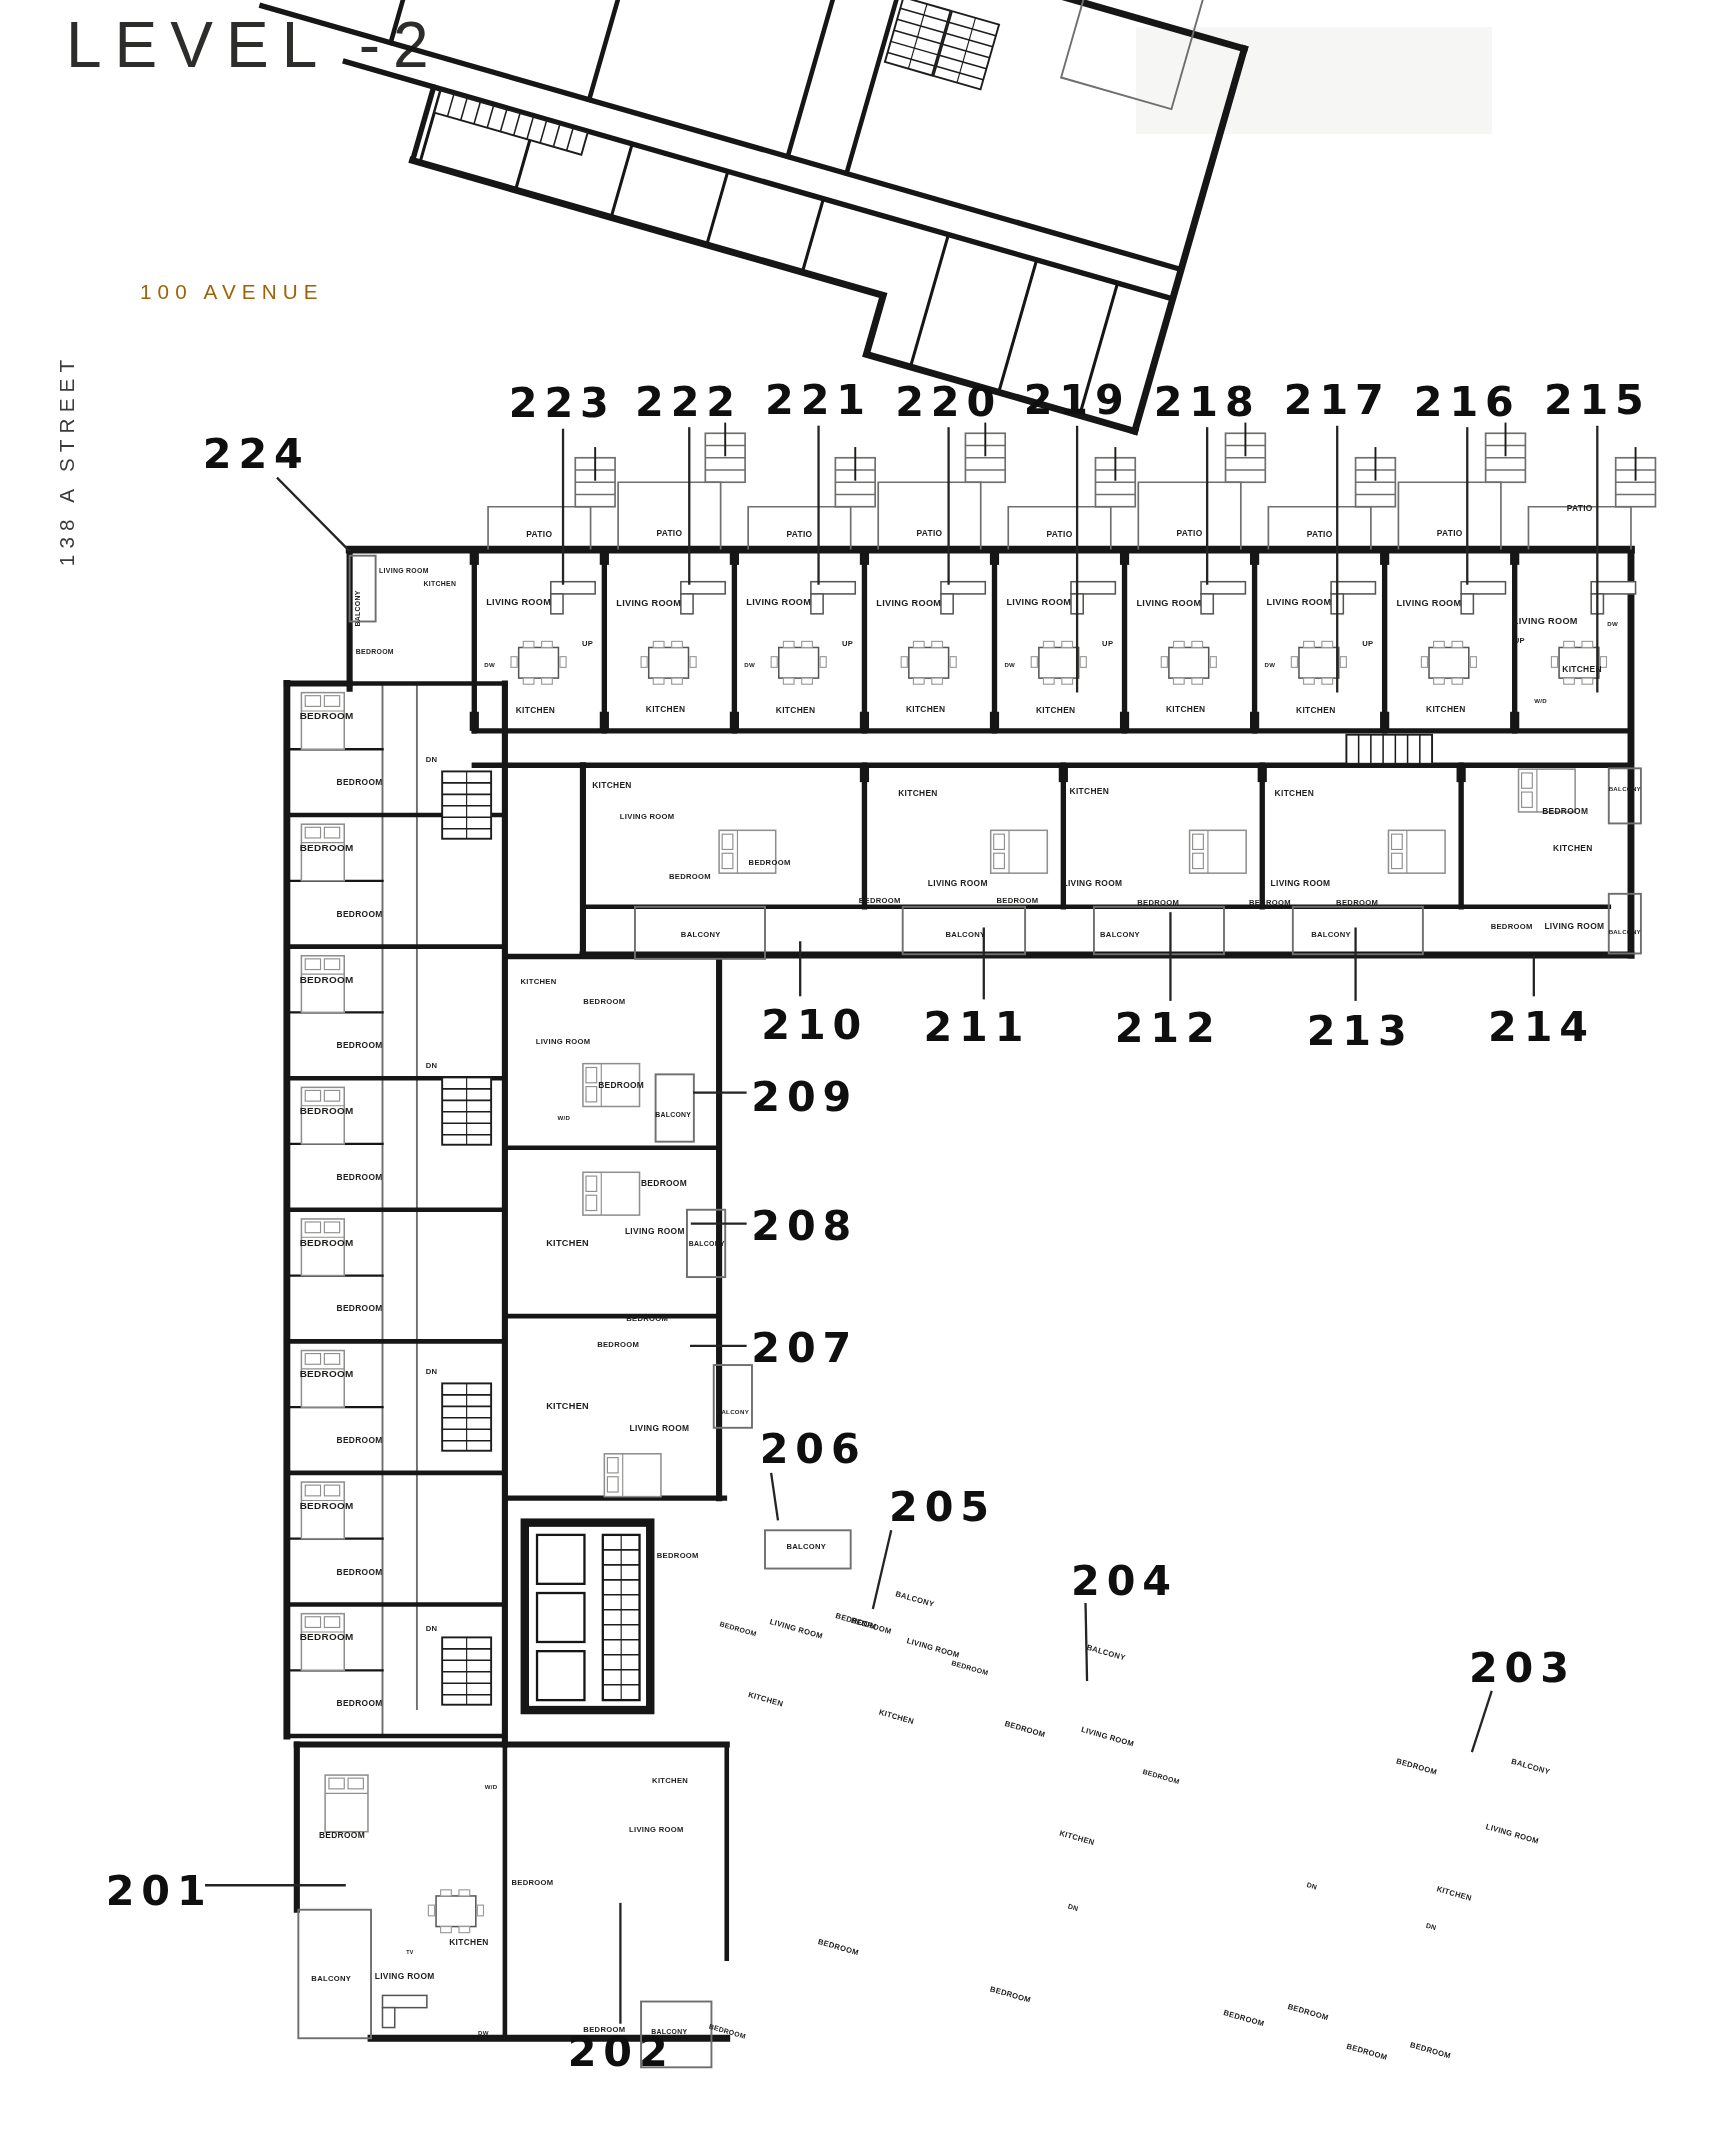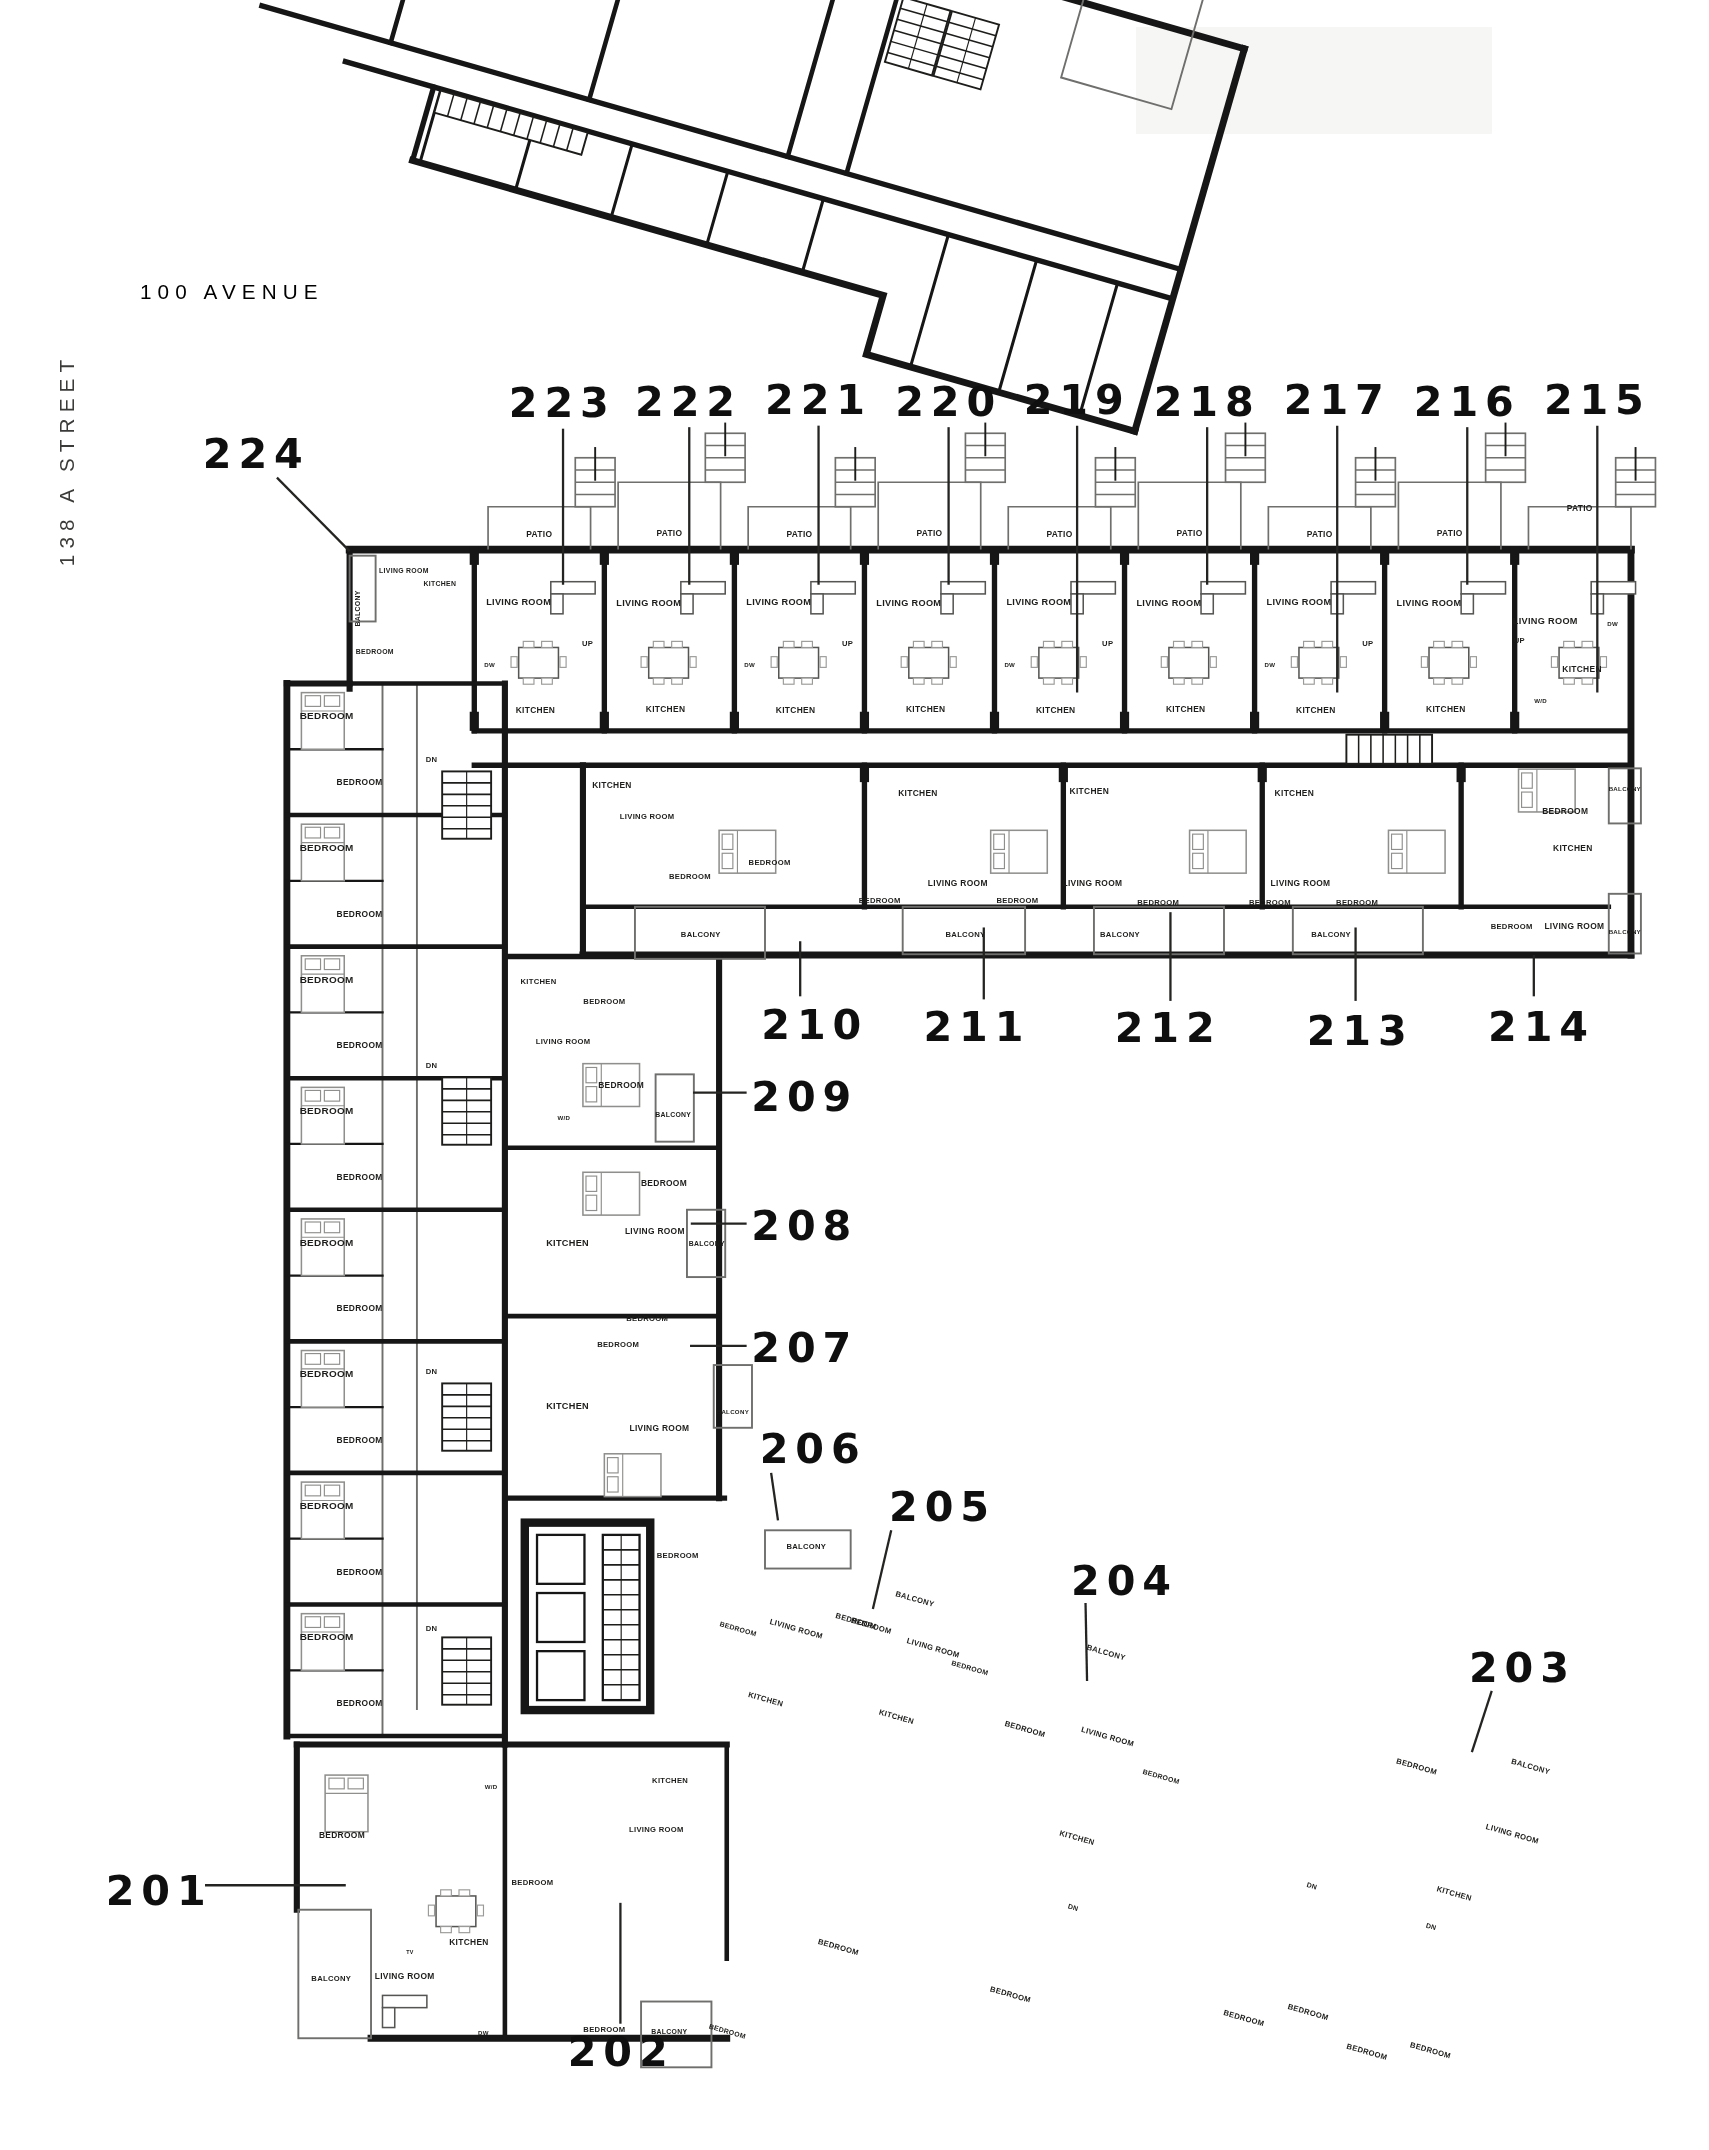--- a/index.html
+++ b/index.html
@@ -1,37 +1,38 @@
 <!DOCTYPE html>
 <html style="font-size:12.2px"><head>
 <meta charset="utf-8">
 <style>
   html,body{margin:0;padding:0;background:#fff;}
   .page{position:relative;width:1709px;height:2151px;background:#ffffff;
         font-family:"Liberation Sans",sans-serif;overflow:hidden;}
   .title{position:absolute;left:66px;top:7.7px;font-size:64px;letter-spacing:13px;
          color:#2d2d2b;font-weight:400;white-space:nowrap;}
   .street-top{position:absolute;left:140px;top:280px;font-size:20.7px;letter-spacing:6.1px;
-         color:#000000;font-weight:500;white-space:nowrap;}
+         color:#a16207;font-weight:500;white-space:nowrap;}
   .street-left{position:absolute;left:-75px;top:448px;width:283px;text-align:center;
          font-size:20.7px;letter-spacing:6.1px;color:#3b3b39;font-weight:500;
          transform:rotate(-90deg);white-space:nowrap;}
   .wm{position:absolute;left:1136px;top:27px;width:356px;height:107px;background:#f6f6f4;}
   svg.plan{position:absolute;left:0;top:0;}
   svg text{font-family:"Liberation Sans",sans-serif;font-weight:700;fill:#1d1d1b;}
   svg text.num{font-family:"DejaVu Sans","Liberation Sans",sans-serif;font-weight:600;
          letter-spacing:9px;fill:#0f0f0f;}
   .wall{stroke:#161616;fill:none;stroke-linecap:square;}
   .thin{stroke:#6f6f6d;fill:none;}
   .fix{stroke:#9a9a98;fill:#ffffff;}
 </style>
 </head>
 <body>
 
 <div class="page">
+  <div class="title">LEVEL -2</div>
   <div class="wm"></div>
   <div class="street-top">100 AVENUE</div>
   <div class="street-left">138 A STREET</div>
 
   <svg class="plan" width="1709" height="2151" viewBox="0 0 2234 2811">
     <defs>
       <g id="bedV">
           <rect x="0" y="0" width="56" height="74" fill="#fff" stroke="#8f8f8d" stroke-width="2"></rect>
         <rect x="5" y="4" width="20" height="14" fill="#fff" stroke="#8f8f8d" stroke-width="1.5"></rect>
         <rect x="30" y="4" width="20" height="14" fill="#fff" stroke="#8f8f8d" stroke-width="1.5"></rect>

